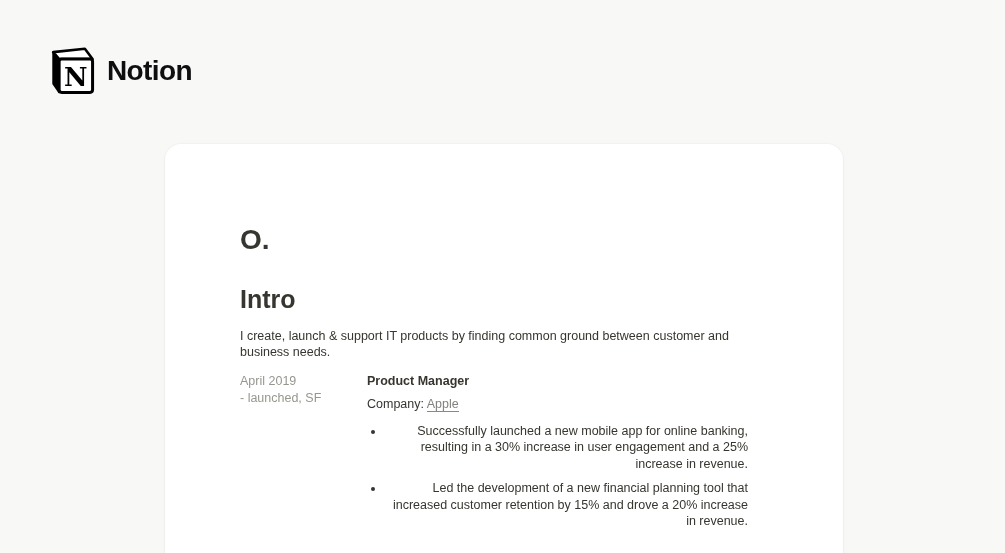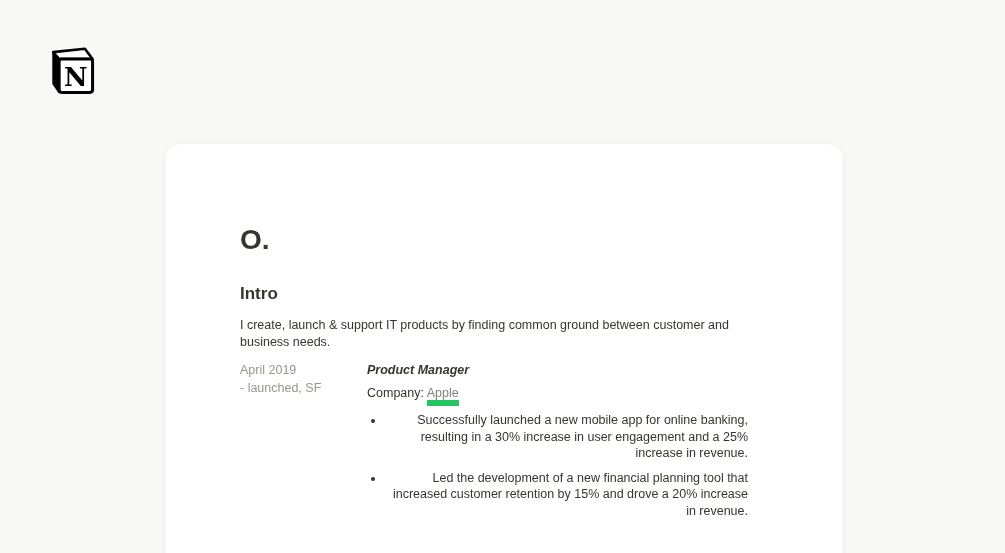--- a/index.html
+++ b/index.html
@@ -32,50 +32,50 @@
     box-shadow: 0 0 0 1px rgba(0,0,0,0.02), 0 2px 6px rgba(0,0,0,0.03);
     padding: 78px 95px 40px 75px;
   }
 
   .doc-title {
     font-size: 28px; line-height: 1.25; font-weight: 700; color: #37352f;
   }
   .section-heading {
     font-weight: 700; color: #37352f;
   }
-  .h-intro { font-size: 17px; line-height: 1.3; margin-top: 26px; }
+  .h-intro { font-size: 25px; line-height: 1.3; margin-top: 26px; }
   .h-exp   { font-size: 21px; line-height: 1.3; margin-top: 22px; }
 
   .intro-text {
     margin-top: 12px;
     font-size: 12.5px; line-height: 16.5px; color: #37352f;
     max-width: 510px;
   }
 
   .entry {
     margin-top: 12px;
     display: flex;
   }
   .entry-dates {
     width: 127px; flex: 0 0 127px;
     font-size: 12.5px; line-height: 17.5px;
     color: #97968f;
   }
   .entry-details { flex: 1 1 auto; max-width: 383px; }
   .role {
-    font-size: 12.5px; line-height: 17px; font-weight: 700; color: #37352f; font-style: italic;
+    font-size: 12.5px; line-height: 17px; font-weight: 700; color: #37352f;
   }
   .company-line {
     margin-top: 6px;
     font-size: 12.5px; line-height: 17px; color: #37352f;
   }
   .company-link {
     color: #82817c;
     text-decoration: none;
-    border-bottom: 6px solid #22c55e;
+    border-bottom: 1px solid #22c55e;
     cursor: pointer;
     text-align: center;
   }
   .achievements {
     margin-top: 10px;
     padding-left: 18px;
     list-style-type: disc;
   }
   .achievements li {
     font-size: 12.5px; line-height: 16.5px; color: #37352f; text-align: right;
@@ -87,20 +87,21 @@
 
 <div class="stage">
 
   <div class="brand-row">
     <svg class="logo-mark" viewBox="0 0 56 58" xmlns="http://www.w3.org/2000/svg">
       <polygon points="13,15 6,7 43,3 52,15" fill="#ffffff" stroke="#000000" stroke-width="3" stroke-linejoin="round"></polygon>
       <polygon points="6,7 13,15 13,54 6,44" fill="#000000" stroke="#000000" stroke-width="2" stroke-linejoin="round"></polygon>
       <rect x="13" y="15" width="39" height="39" rx="3" fill="#ffffff" stroke="#000000" stroke-width="3.5"></rect>
       <text x="32.5" y="46" text-anchor="middle" font-family="DejaVu Serif, serif" font-weight="700" font-size="30" fill="#000000">N</text>
     </svg>
+    <span class="brand-name">Notion</span>
   </div>
 
   <main class="card">
 
     <h1 class="doc-title">O.</h1>
 
     <h2 class="section-heading h-intro">Intro</h2>
 
     <p class="intro-text">I create, launch &amp; support IT products by finding common ground between customer and business needs.</p>
 

